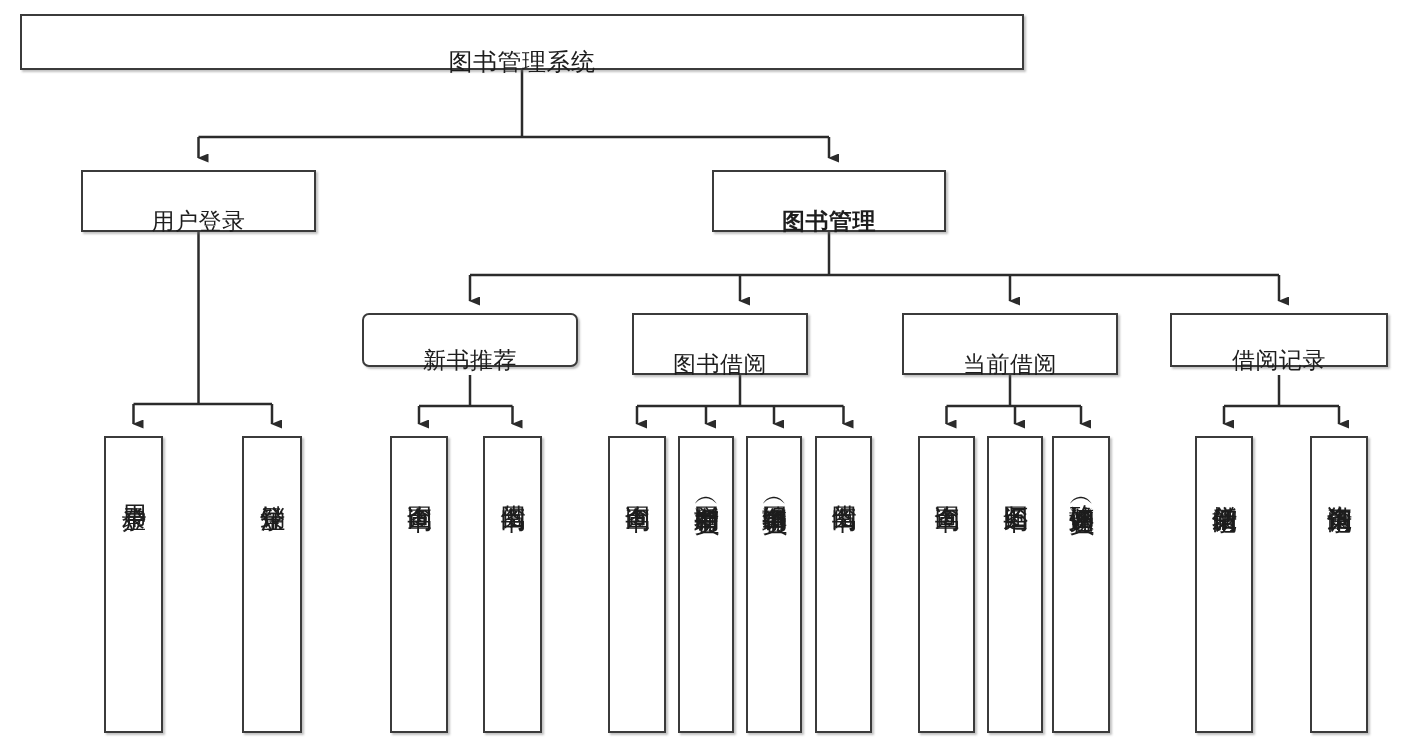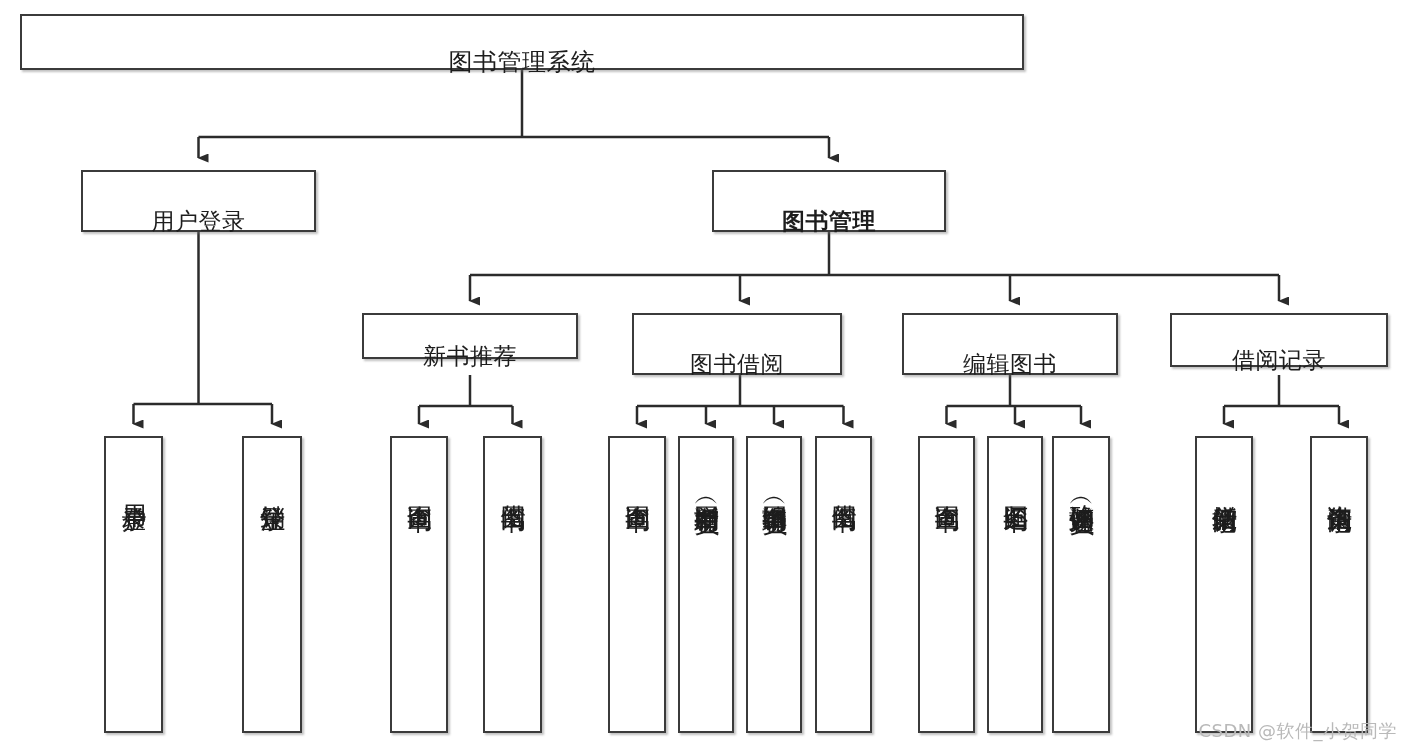--- a/index.html
+++ b/index.html
@@ -123,28 +123,28 @@
   <div id="node-layer">
       <div class="node root horizontal" style="left: 20px; top: 14px; width: 1004px; height: 56px;">
         <span class="label">图书管理系统</span>
       </div>
       <div class="node horizontal" style="left: 81px; top: 170px; width: 235px; height: 62px;">
         <span class="label">用户登录</span>
       </div>
       <div class="node horizontal" style="left: 712px; top: 170px; width: 234px; height: 62px; font-weight: bold;">
         <span class="label">图书管理</span>
       </div>
-      <div class="node horizontal" style="left: 362px; top: 313px; width: 216px; height: 46px;">
+      <div class="node horizontal" style="left: 362px; top: 313px; width: 216px; height: 54px; border-radius: 7px;">
         <span class="label">新书推荐</span>
       </div>
-      <div class="node horizontal" style="left: 632px; top: 313px; width: 210px; height: 62px;">
+      <div class="node horizontal" style="left: 632px; top: 313px; width: 176px; height: 62px;">
         <span class="label">图书借阅</span>
       </div>
       <div class="node horizontal" style="left: 902px; top: 313px; width: 216px; height: 62px;">
-        <span class="label">编辑图书</span>
+        <span class="label">当前借阅</span>
       </div>
       <div class="node horizontal" style="left: 1170px; top: 313px; width: 218px; height: 54px;">
         <span class="label">借阅记录</span>
       </div>
       <div class="node vertical" style="left: 104px; top: 436px; width: 59px; height: 297px;">
         <span class="label">用户登录</span>
       </div>
       <div class="node vertical" style="left: 242px; top: 436px; width: 60px; height: 297px;">
         <span class="label">注销登录</span>
       </div>
@@ -176,14 +176,13 @@
         <span class="label">确认归还（管理员）</span>
       </div>
       <div class="node vertical" style="left: 1195px; top: 436px; width: 58px; height: 297px;">
         <span class="label">新增借阅记录</span>
       </div>
       <div class="node vertical" style="left: 1310px; top: 436px; width: 58px; height: 297px;">
         <span class="label">查询借阅记录</span>
       </div>
     </div>
 
-  <div class="watermark">CSDN @软件_小贺同学</div>
 </div>
 
 </body></html>

